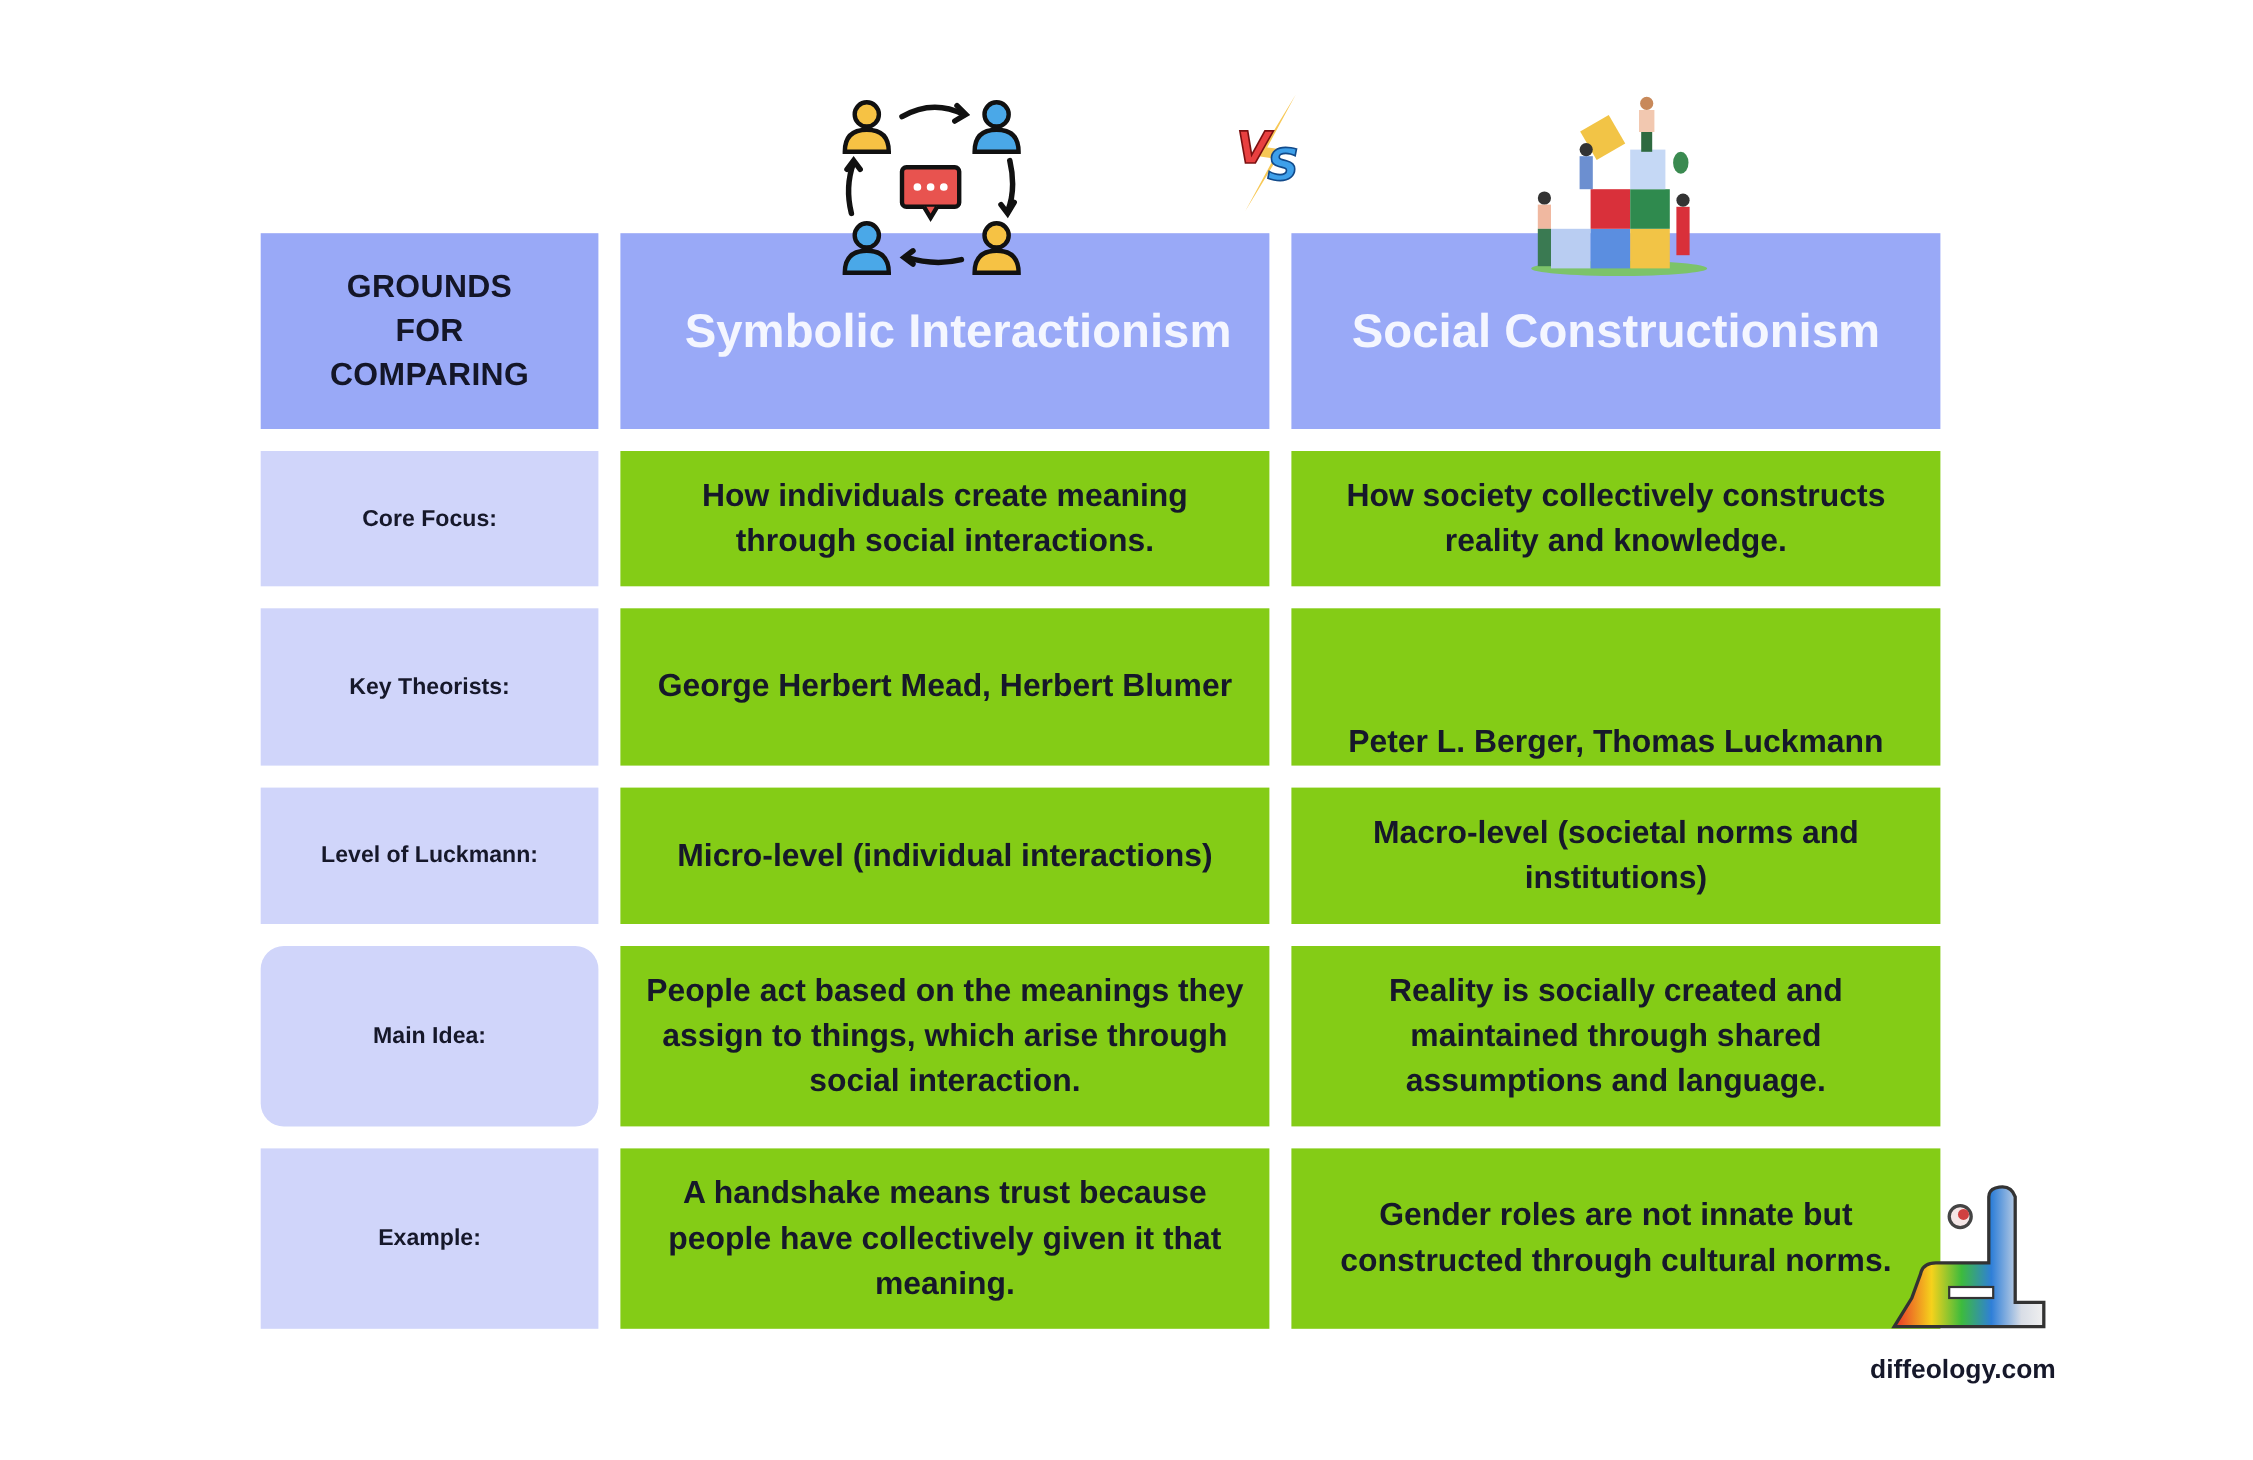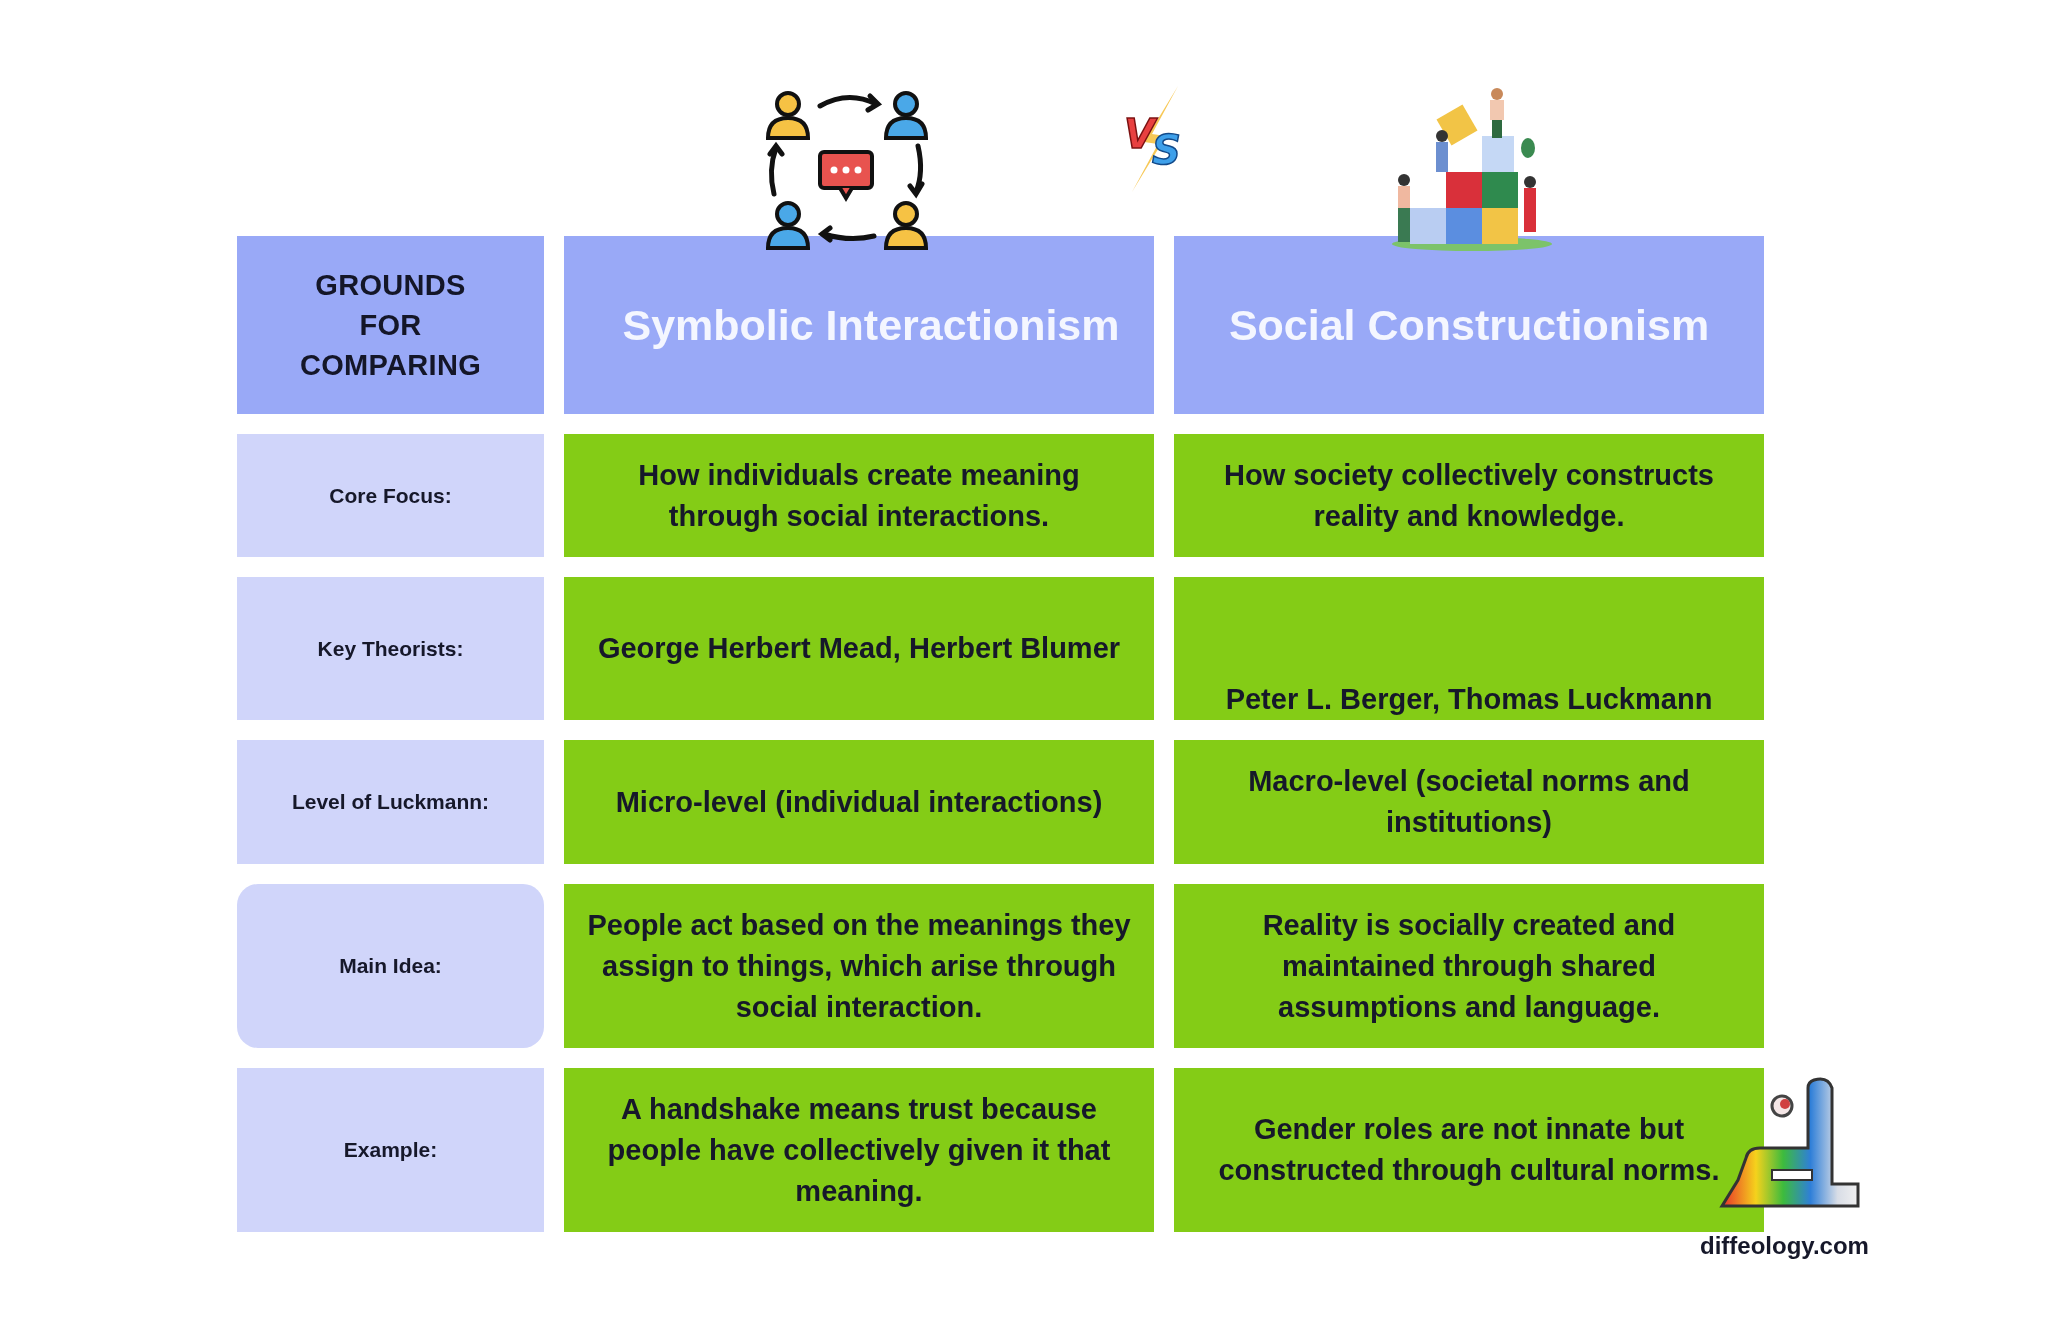--- a/index.html
+++ b/index.html
@@ -12,21 +12,20 @@
   }
   .cell {
     position: absolute;
     display: flex;
     align-items: center;
     justify-content: center;
     text-align: center;
     box-sizing: border-box;
     color: #16182a;
     font-weight: bold;
-    margin-top: 24px;
   }
   .hdr { background: #99a9f7; }
   .hdr-ground { font-size: 29px; line-height: 40px; letter-spacing: 0.3px; color: #141628; }
   .hdr-title { font-size: 43px; color: #f4f6ff; padding-top: 0; }
   .label { background: #d0d5fa; font-size: 21px; }
   .val { background: #84cc16; font-size: 29px; line-height: 41px; padding: 0 18px; }
 
   .icon { position: absolute; }
   .footer {
     position: absolute; left: 1700px; top: 1232px;

